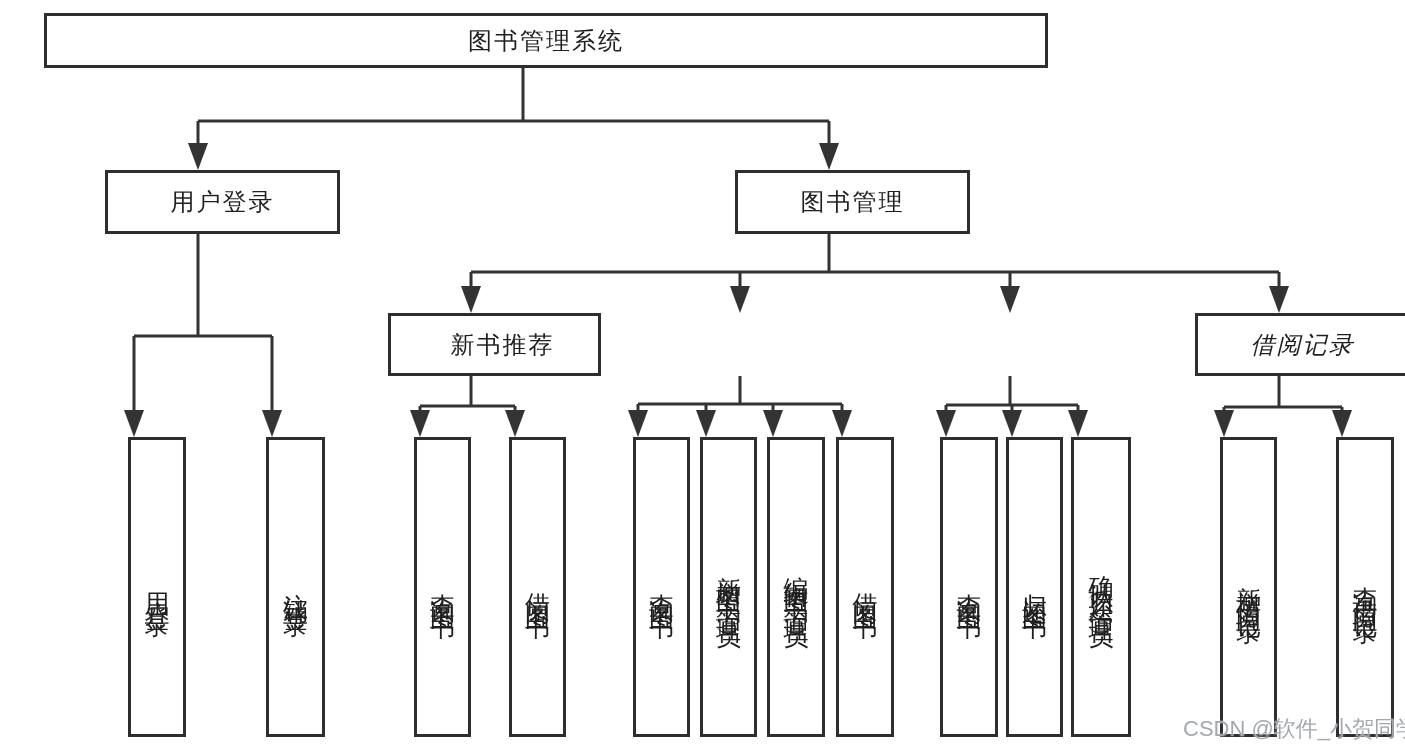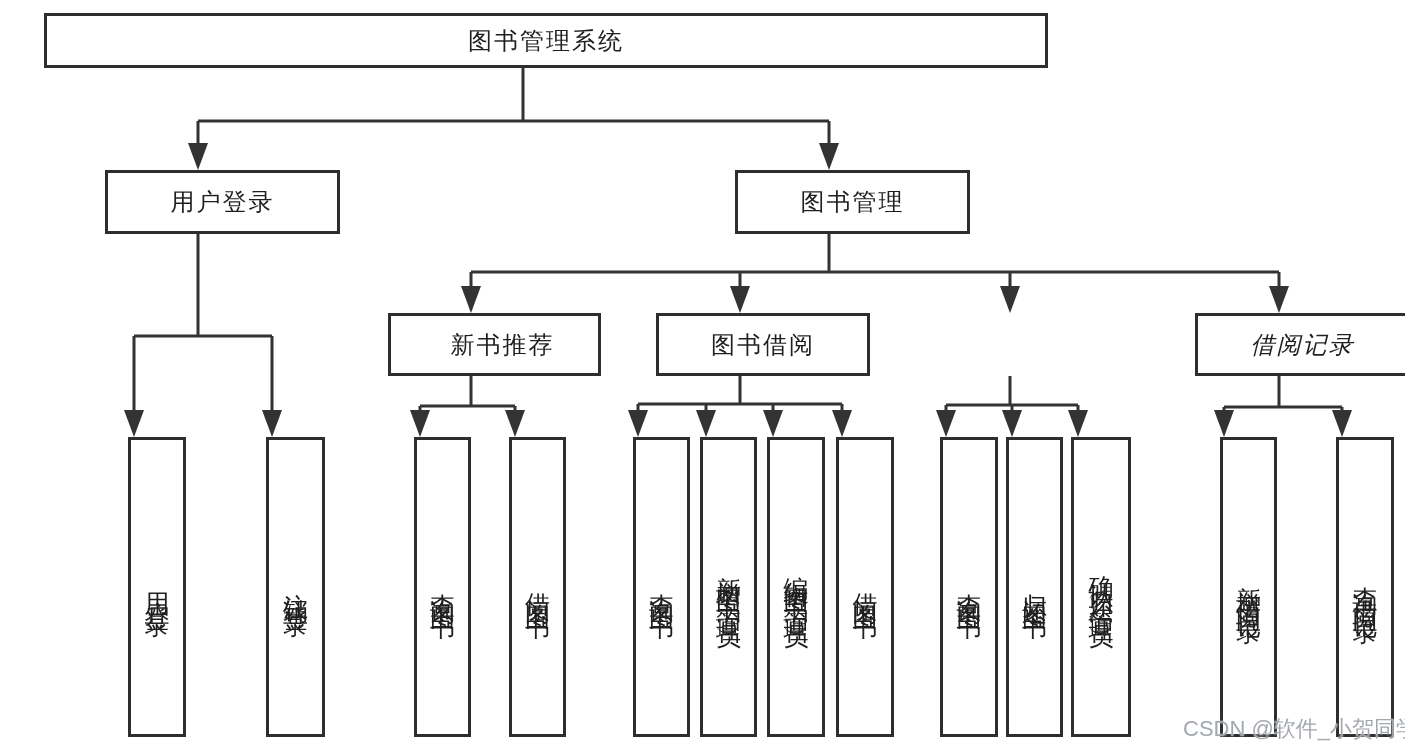--- a/index.html
+++ b/index.html
@@ -95,21 +95,20 @@
       <polygon points="1332,410 1352,410 1342,437"></polygon>
     </g>
   </svg>
 
   <div class="box h" style="left:21px; top:13px; width:1004px; height:55px;">图书管理系统</div>
 
   <div class="box h" style="left:82px; top:170px; width:235px; height:64px;">用户登录</div>
   <div class="box h" style="left:712px; top:170px; width:235px; height:64px;">图书管理</div>
 
   <div class="box h" style="left:365px; top:313px; width:213px; height:63px;padding-left:16px;">新书推荐</div>
-  <div class="box h" style="left:633px; top:313px; width:214px; height:63px;">图书借阅</div>
   <div class="box h" style="left:1172px; top:313px; width:215px; height:63px;font-style:italic;">借阅记录</div>
 
   <div class="box v" style="left:105px; top:437px; width:58px; height:300px;">用户登录</div>
   <div class="box v" style="left:243px; top:437px; width:59px; height:300px;">注销登录</div>
 
   <div class="box v" style="left:391px; top:437px; width:57px; height:300px;">查询图书</div>
   <div class="box v" style="left:486px; top:437px; width:57px; height:300px;">借阅图书</div>
 
   <div class="box v" style="left:610px; top:437px; width:57px; height:300px;">查询图书</div>
   <div class="box v" style="left:677px; top:437px; width:57px; height:300px;">新增图书（管理员）</div>

